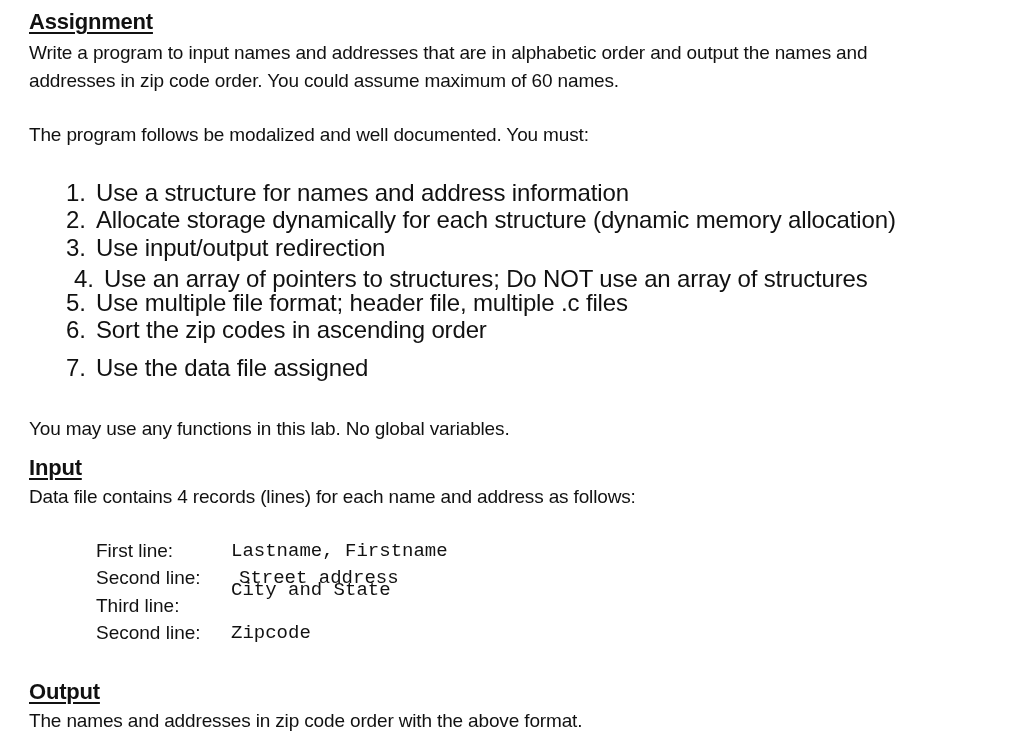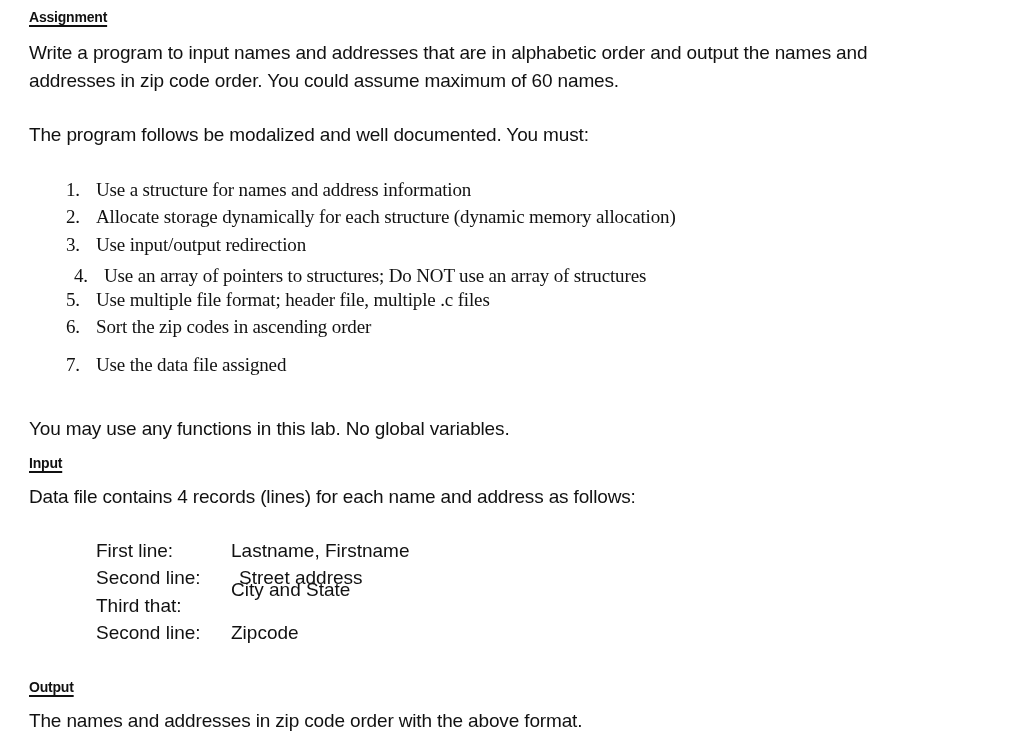--- a/index.html
+++ b/index.html
@@ -18,57 +18,57 @@
     .page {
       position: absolute;
       left: 29px;
       top: 0;
       width: 980px;
     }
     .heading {
       position: absolute;
       left: 0;
       font-weight: bold;
-      font-size: 14px;
+      font-size: 22px;
       text-decoration: underline;
       text-decoration-thickness: 2px;
       text-underline-offset: 3px;
       white-space: nowrap;
       letter-spacing: -0.2px;
     }
     .text {
       position: absolute;
       left: 0;
       font-size: 19px;
       white-space: nowrap;
       letter-spacing: -0.15px;
     }
     .list-item {
       position: absolute;
       left: 37px;
-      font-size: 19px;
+      font-size: 24px;
       white-space: nowrap;
       letter-spacing: -0.15px;
-      font-family: Liberation Serif, serif;
     }
     .list-num {
       display: inline-block;
       width: 30px;
     }
     .record-label {
       position: absolute;
       left: 67px;
       font-size: 19px;
       white-space: nowrap;
     }
     .record-value {
       position: absolute;
       left: 202px;
       font-size: 19px;
       white-space: nowrap;
+      font-family: Liberation Mono, monospace;
     }
   </style>
 </head>
 <body>
 
 <div class="page">
 
   <div class="heading" style="top:9px;">Assignment</div>
   <div class="text" style="top:42px;">Write a program to input names and addresses that are in alphabetic order and output the names and</div>
   <div class="text" style="top:70px;">addresses in zip code order. You could assume maximum of 60 names.</div>
@@ -104,21 +104,21 @@
   <div class="heading" style="top:455px;">Input</div>
   <div class="text" style="top:486px;">Data file contains 4 records (lines) for each name and address as follows:</div>
 
   <div>
     <div class="record-label" style="top:540px;">First line:</div>
     <div class="record-value" style="top:540px;">Lastname, Firstname</div>
 
     <div class="record-label" style="top:567px;">Second line:</div>
     <div class="record-value" style="top:567px;margin-left:8px;">Street address</div>
 
-    <div class="record-label" style="top:595px;">Third that:</div>
+    <div class="record-label" style="top:595px;">Third line:</div>
     <div class="record-value" style="top:579px;">City and State</div>
 
     <div class="record-label" style="top:622px;">Second line:</div>
     <div class="record-value" style="top:622px;">Zipcode</div>
   </div>
 
   <div class="heading" style="top:679px;">Output</div>
   <div class="text" style="top:710px;">The names and addresses in zip code order with the above format.</div>
 
 </div>

